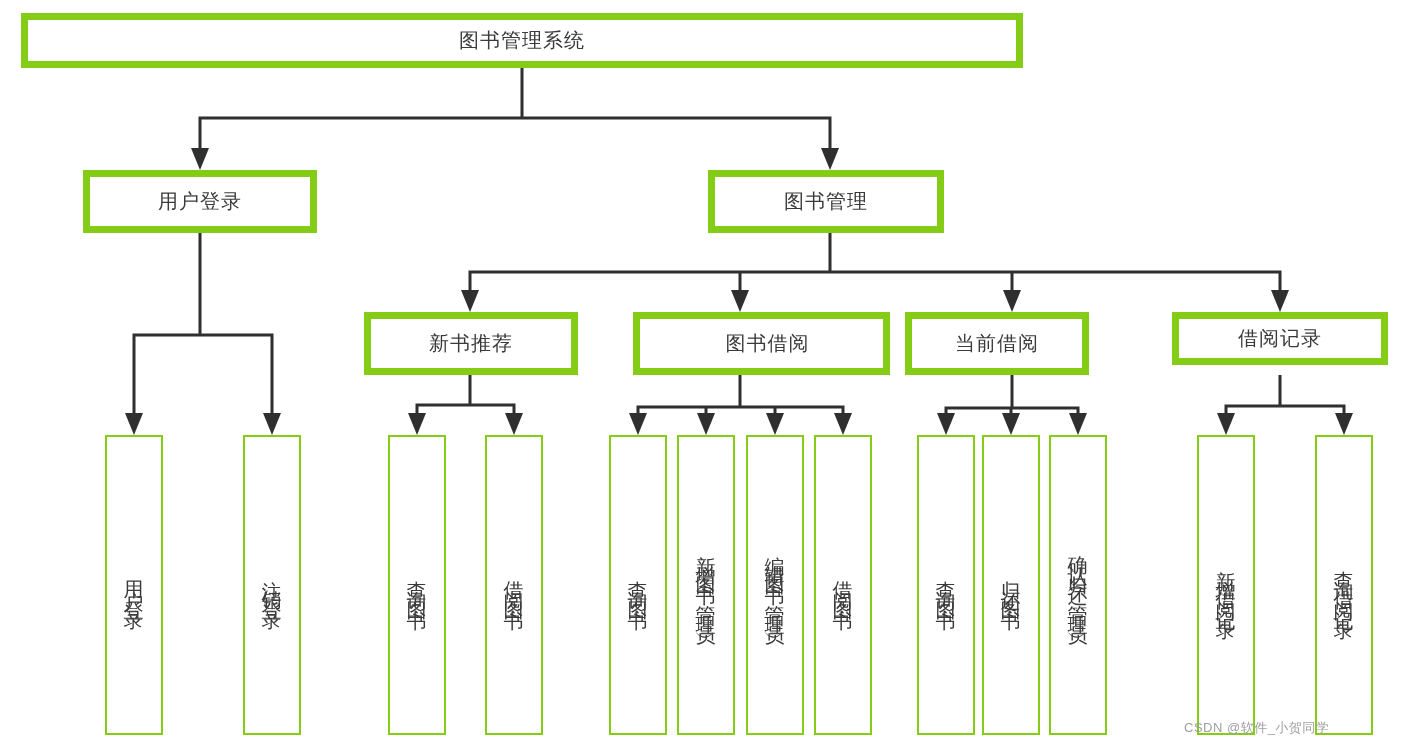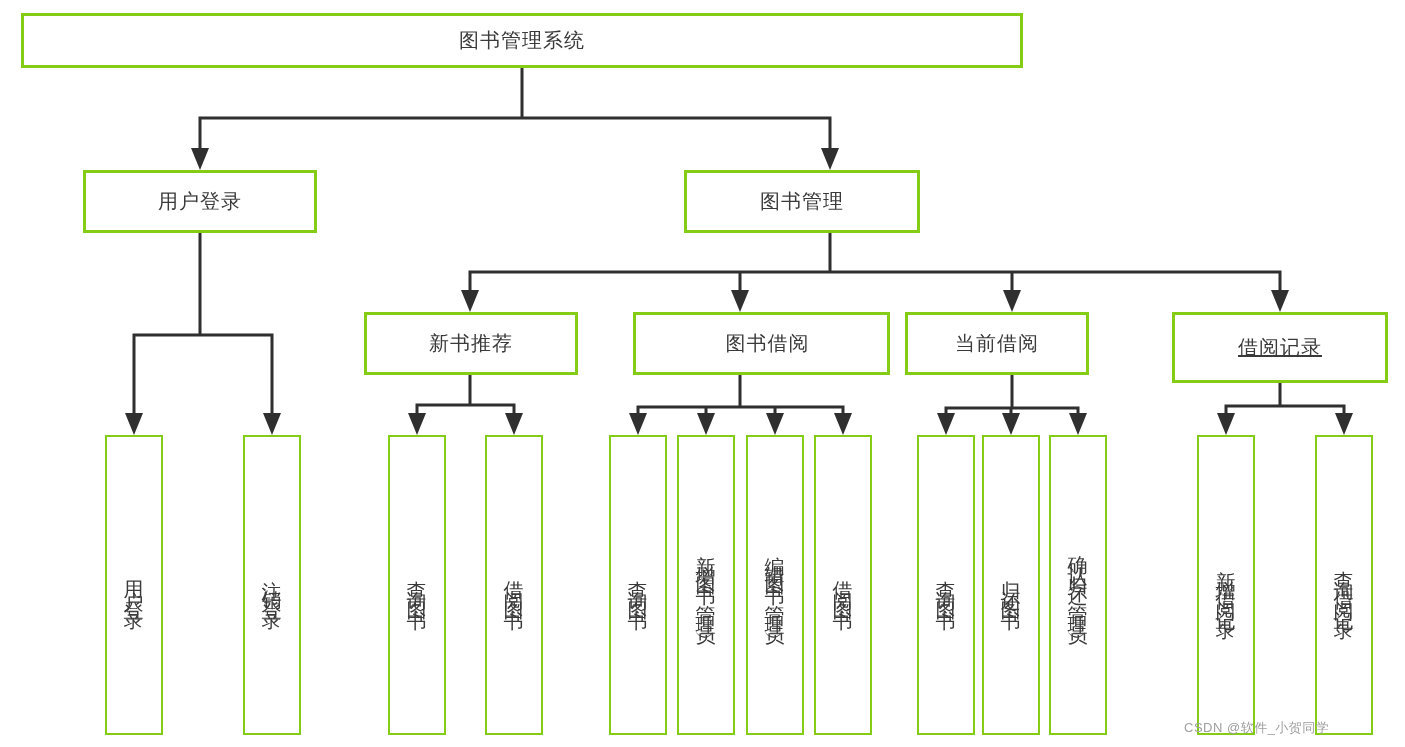--- a/index.html
+++ b/index.html
@@ -19,21 +19,21 @@
     position: absolute;
     left: 0; top: 0;
     width: 1405px;
     height: 747px;
     z-index: 1;
   }
   .node {
     position: absolute;
     box-sizing: border-box;
     background: #ffffff;
-    border: 3px solid #84cc16;
+    border: 7px solid #84cc16;
     display: flex;
     align-items: center;
     justify-content: center;
     color: #3a3a3a;
     z-index: 2;
   }
   .node.h { font-size: 20px; letter-spacing: 1px; }
   .node.leaf { width: 58px; top: 435px; height: 300px; border-width: 2.5px; }
   .leaf .vtext {
     writing-mode: vertical-rl;
@@ -100,34 +100,34 @@
     </g>
   </svg>
 
   <div class="node h" style="left:21px; top:13px; width:1002px; height:55px;">
     <span>图书管理系统</span>
   </div>
 
   <div class="node h" style="left:83px; top:170px; width:234px; height:63px;">
     <span>用户登录</span>
   </div>
-  <div class="node h" style="left:684px; top:170px; width:236px; height:63px;text-align:center;">
+  <div class="node h" style="left:708px; top:170px; width:236px; height:63px;text-align:center;">
     <span>图书管理</span>
   </div>
 
   <div class="node h" style="left:364px; top:312px; width:214px; height:63px;">
     <span>新书推荐</span>
   </div>
   <div class="node h" style="left:633px; top:312px; width:257px; height:63px;padding-left:12px;">
     <span>图书借阅</span>
   </div>
   <div class="node h" style="left:905px; top:312px; width:184px; height:63px;">
     <span>当前借阅</span>
   </div>
-  <div class="node h" style="left:1172px; top:312px; width:216px; height:71px;text-decoration:underline;">
+  <div class="node h" style="left:1172px; top:312px; width:216px; height:53px;">
     <span>借阅记录</span>
   </div>
 
   <div class="node leaf" style="left:105px;">
     <span class="vtext">用户登录</span>
   </div>
   <div class="node leaf" style="left:243px;">
     <span class="vtext">注销登录</span>
   </div>
 

